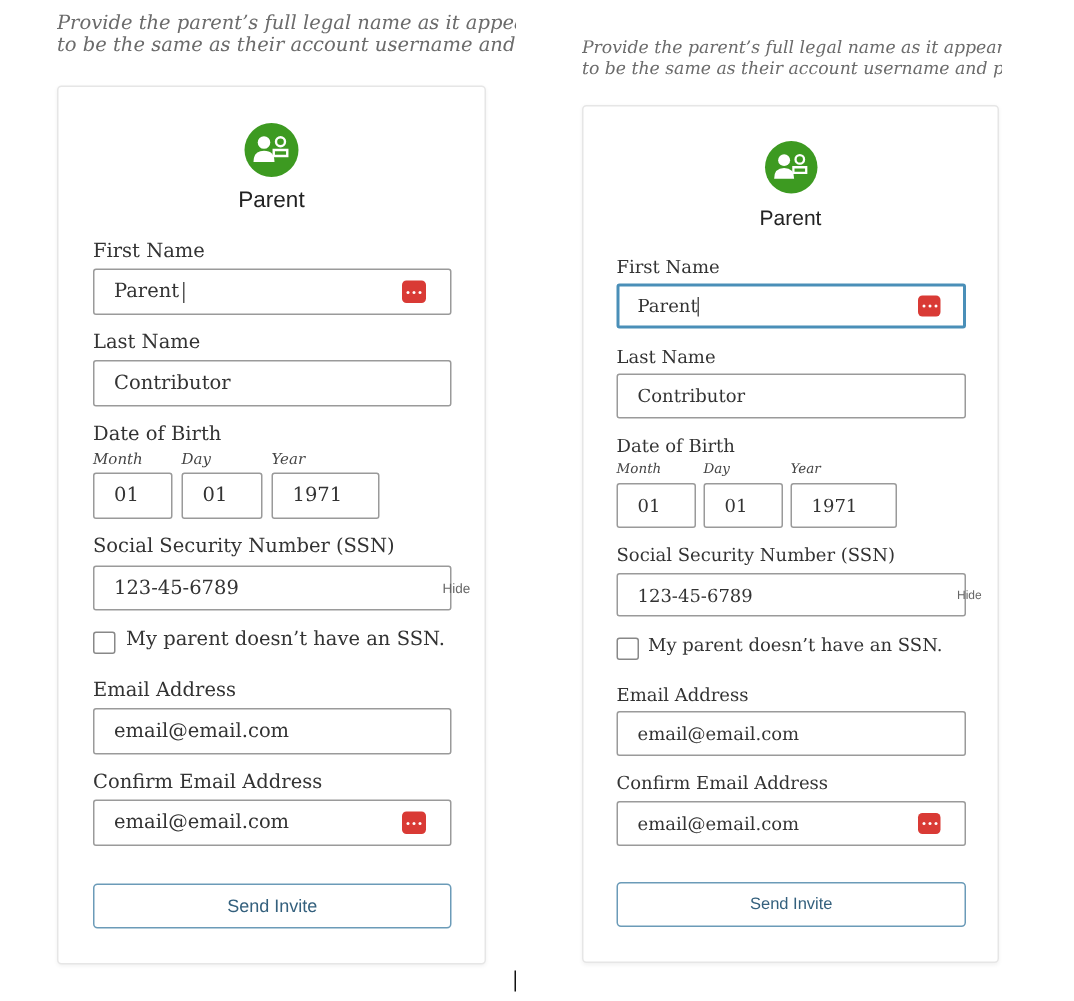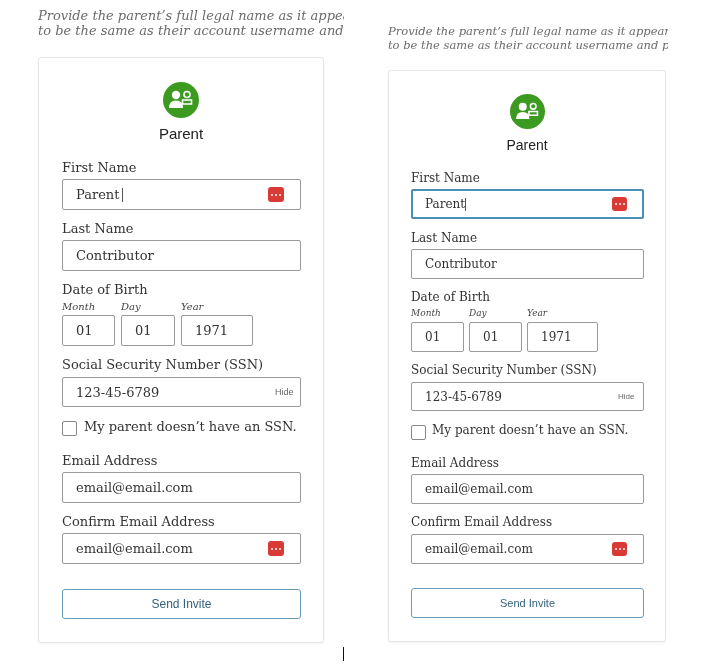--- a/index.html
+++ b/index.html
@@ -60,20 +60,21 @@
     position: absolute;
     background: #d93a35;
     border-radius: 3px;
     display: flex; align-items: center; justify-content: center;
   }
   .pw-icon span { display: block; background: #fff; border-radius: 50%; }
   .hide-link {
     position: absolute;
     font-family: "Liberation Sans", sans-serif;
     color: #666;
+    margin-left: 20px;
   }
   .checkbox {
     position: absolute;
     border: 1px solid #888;
     border-radius: 2px;
     background: #fff;
   }
   .btn {
     position: absolute;
     border: 1px solid #6b9bb8;

